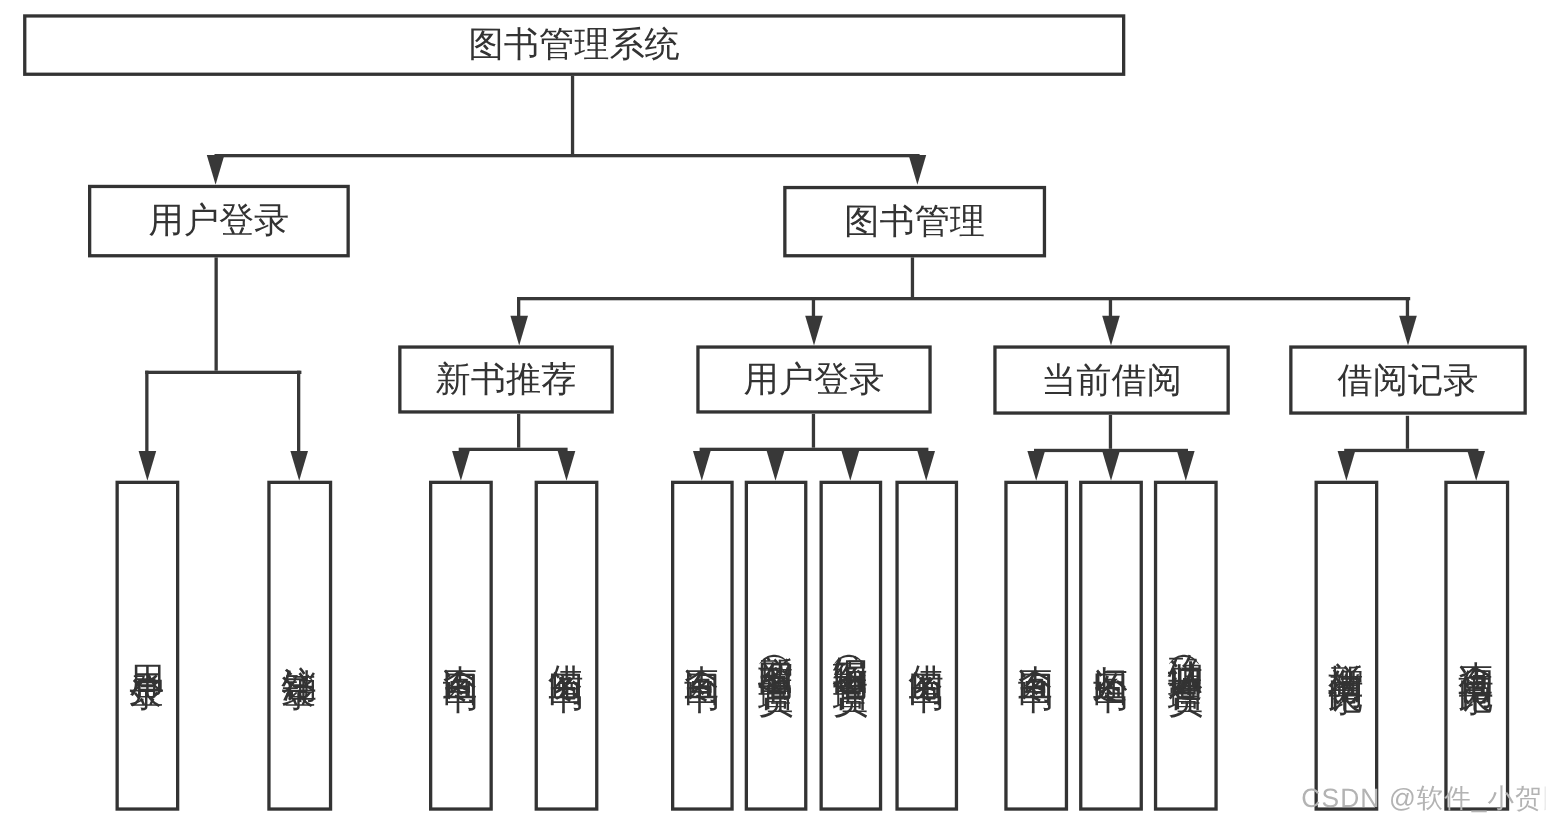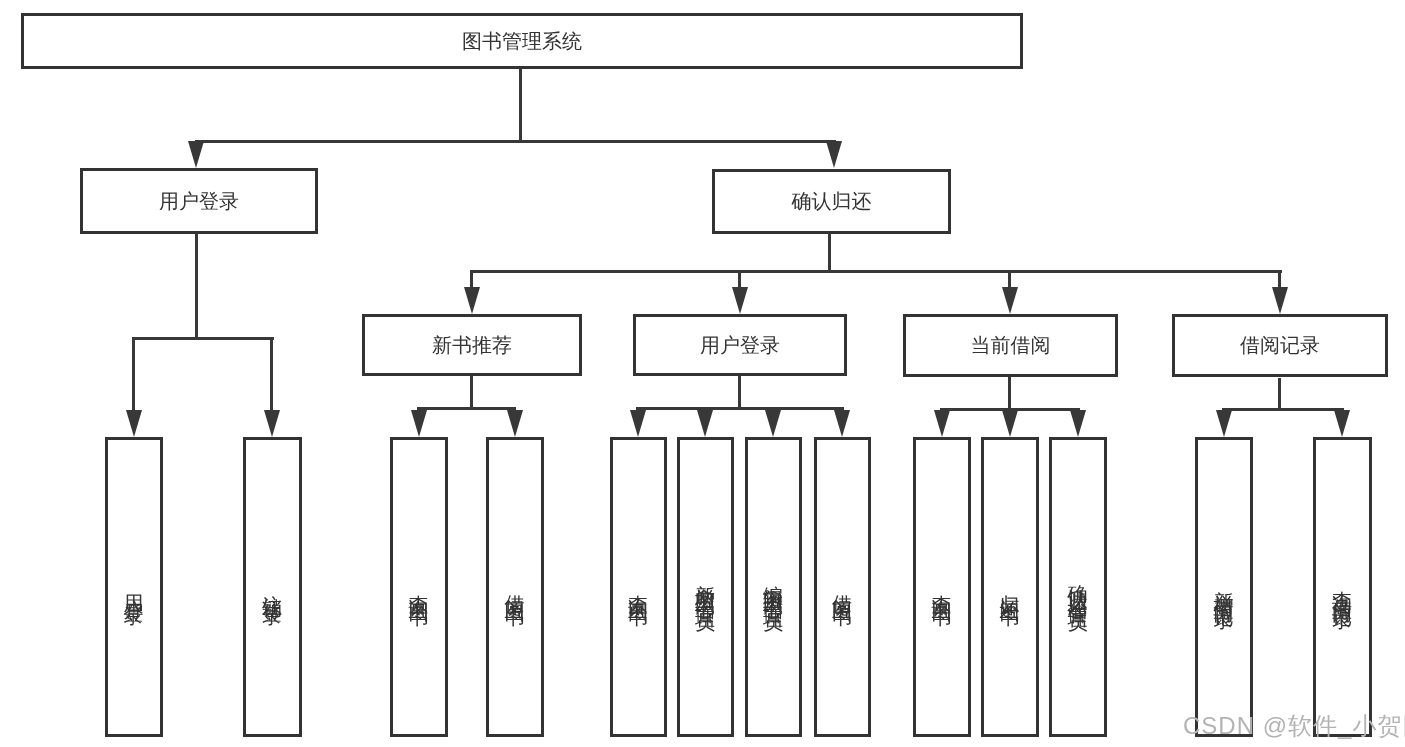--- a/index.html
+++ b/index.html
@@ -11,38 +11,38 @@
   }
   html,body{margin:0;padding:0;background:var(--bg);}
   #stage{
     position:relative;width:1405px;height:747px;background:var(--bg);
     font-family:"Liberation Sans","DejaVu Sans",sans-serif;color:var(--text);
     overflow:hidden;
   }
   .hbox,.vbox{
     position:absolute;box-sizing:border-box;border:3px solid var(--box);
     background:#fff;display:flex;align-items:center;justify-content:center;
-    font-size:20px;color:var(--text);
+    font-size:32px;color:var(--text);
   }
   .vbox{
     writing-mode:vertical-rl;text-orientation:mixed;letter-spacing:4px;
     line-height:1;text-align:center;
   }
   .vline{position:absolute;width:3px;background:var(--line);}
   .hline{position:absolute;height:3px;background:var(--line);}
   .arrow{
     position:absolute;width:0;height:0;
     border-left:8px solid transparent;border-right:8px solid transparent;
     border-top:27px solid var(--line);
   }
   
   #n-root{left:21px;top:13px;width:1002px;height:56px;}
   #n-user-login{left:80px;top:168px;width:238px;height:66px;}
   #n-book-mgmt{left:712px;top:169px;width:239px;height:65px;}
-  #n-new-rec{left:362px;top:314px;width:220px;height:62px;}
+  #n-new-rec{left:362px;top:314px;width:196px;height:62px;}
   #n-book-borrow{left:633px;top:314px;width:214px;height:62px;}
   #n-current-borrow{left:903px;top:314px;width:215px;height:63px;}
   #n-borrow-record{left:1172px;top:314px;width:216px;height:63px;}
   .col{top:437px;height:300px;}
   #c-a1{left:105px;width:58px;} #c-a2{left:243px;width:59px;}
   #c-b1{left:390px;width:58px;} #c-b2{left:486px;width:58px;}
   #c-c1{left:610px;width:57px;} #c-c2{left:677px;width:57px;}
   #c-c3{left:745px;width:57px;} #c-c4{left:814px;width:57px;}
   #c-d1{left:913px;width:58px;} #c-d2{left:981px;width:58px;}
   #c-d3{left:1049px;width:58px;}
@@ -104,21 +104,21 @@
   <div class="arrow" style="left:1334px;top:410px;"></div>
 
   <div class="hbox" id="n-root">
     <span>图书管理系统</span>
   </div>
 
   <div class="hbox" id="n-user-login">
     <span>用户登录</span>
   </div>
   <div class="hbox" id="n-book-mgmt">
-    <span>确认归还</span>
+    <span>图书管理</span>
   </div>
 
   <div class="hbox" id="n-new-rec">
     <span>新书推荐</span>
   </div>
   <div class="hbox" id="n-book-borrow">
     <span>用户登录</span>
   </div>
   <div class="hbox" id="n-borrow-record">
     <span>借阅记录</span>

